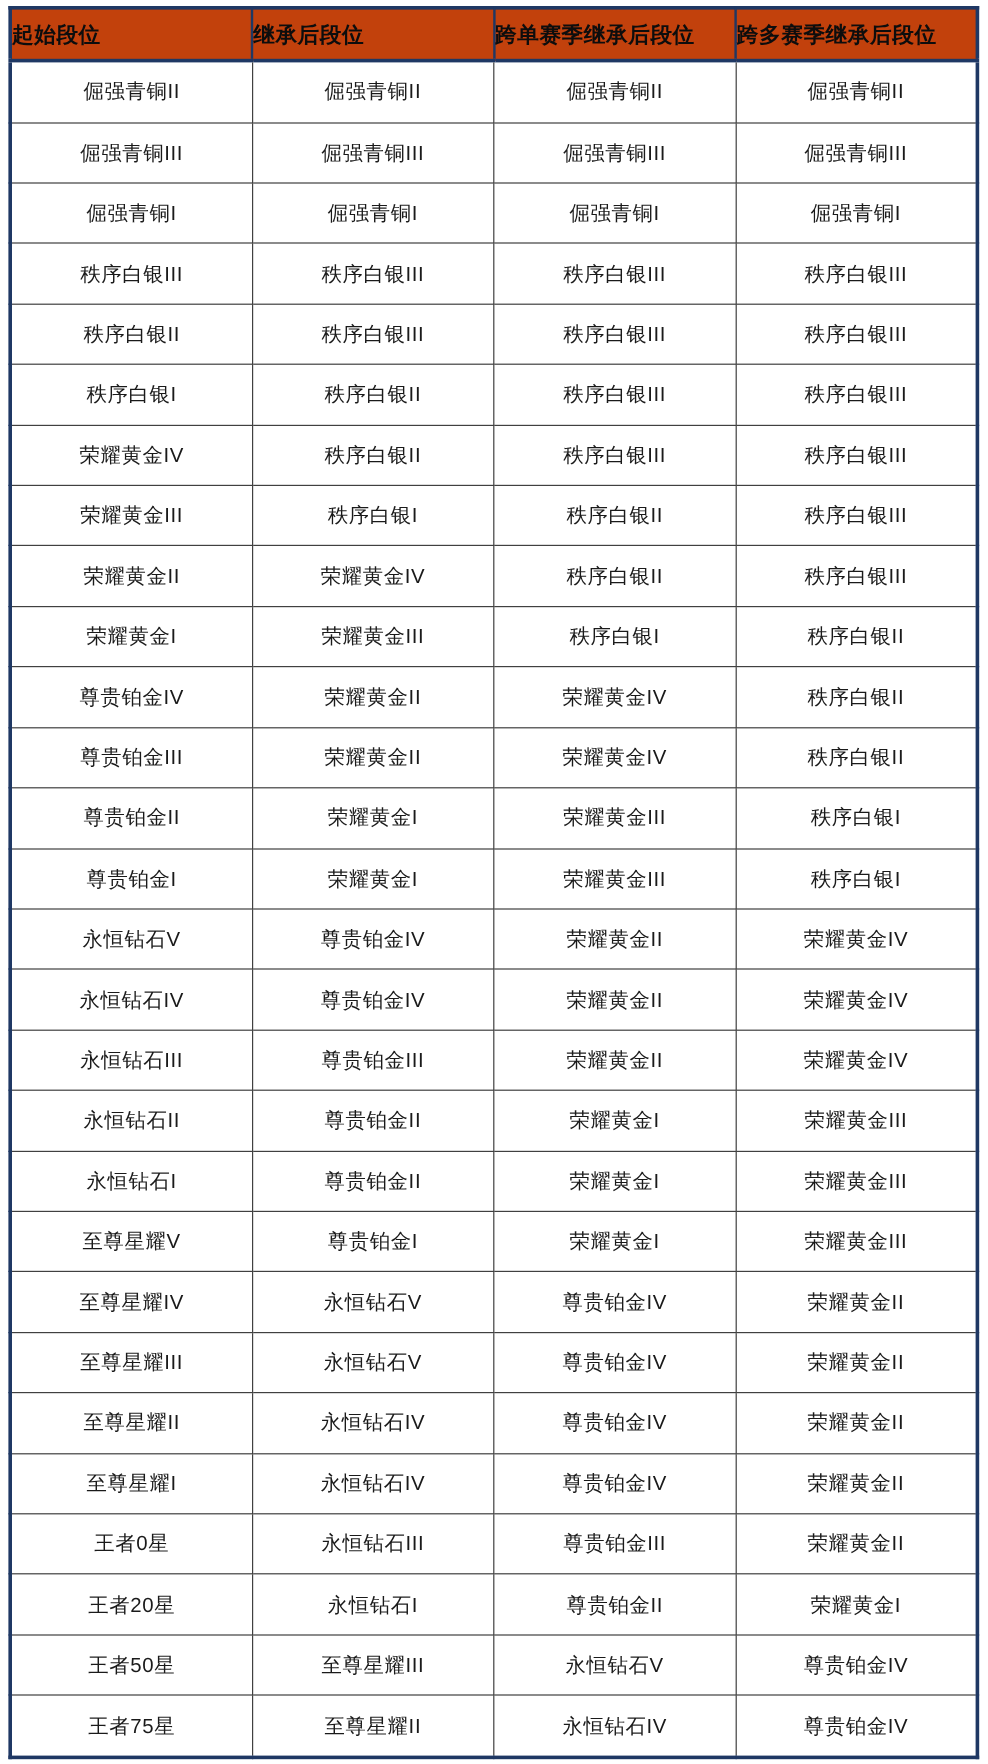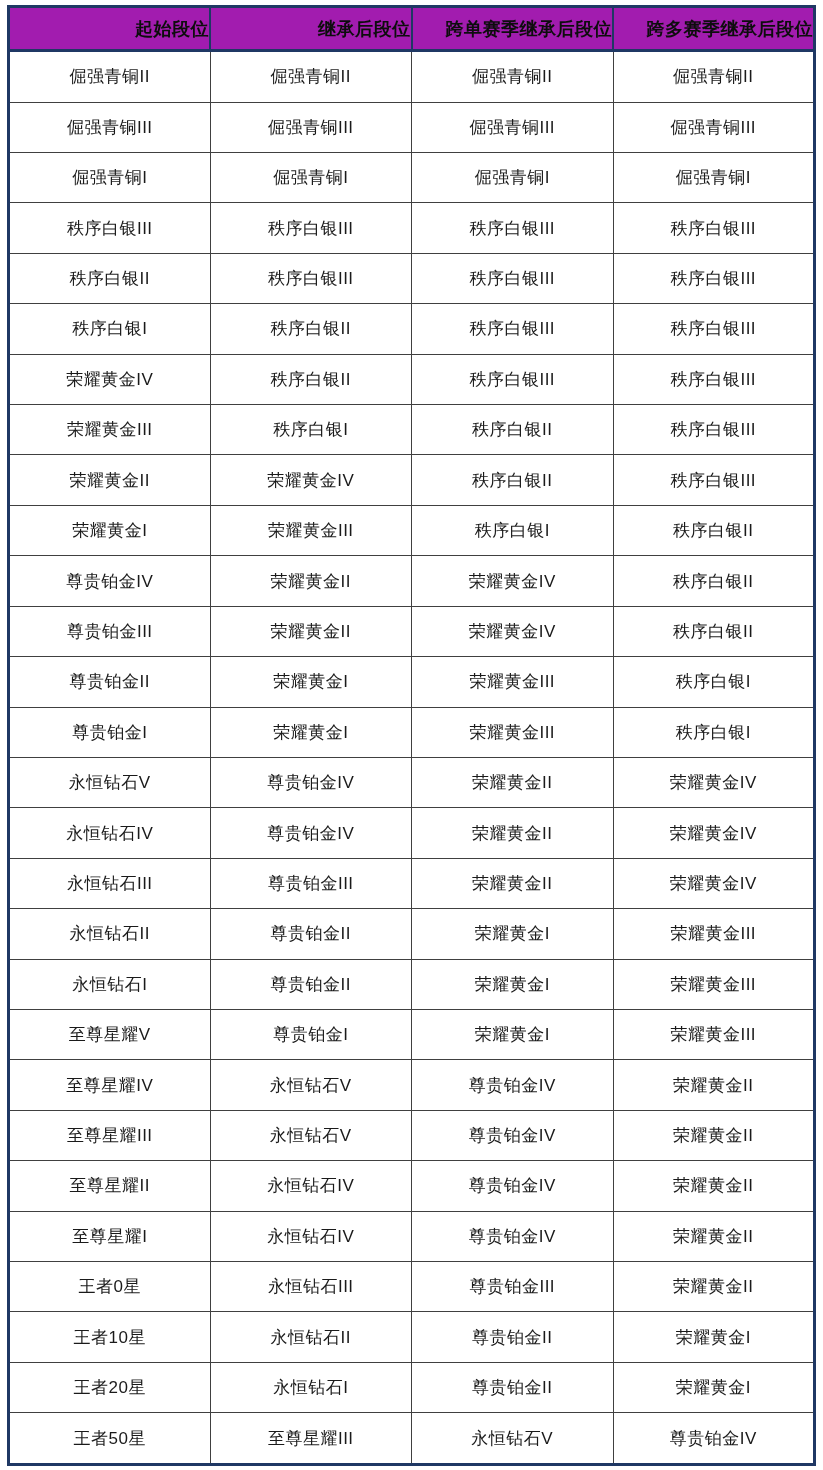--- a/index.html
+++ b/index.html
@@ -15,26 +15,26 @@
     padding: 5px 7px 4px 7px;
   }
   table.rank-table {
     width: 100%;
     height: 1461px;
     border-collapse: collapse;
     table-layout: fixed;
     border: 3px solid #1F3864;
   }
   table.rank-table th {
-    background: #a21caf;
+    background: #c2410c;
     color: #0d0d0d;
     font-size: 18px;
     font-weight: bold;
     height: 41px;
-    text-align: right;
+    text-align: left;
     vertical-align: middle;
     border: 2px solid #1F3864;
     border-bottom: 3px solid #1F3864;
     padding: 0;
     letter-spacing: 0.5px;
   }
   table.rank-table td {
     background: #ffffff;
     color: #1a1a1a;
     font-size: 17px;
@@ -203,31 +203,31 @@
         <td>尊贵铂金IV</td>
         <td>荣耀黄金II</td>
       </tr>
       <tr>
         <td>王者0星</td>
         <td>永恒钻石III</td>
         <td>尊贵铂金III</td>
         <td>荣耀黄金II</td>
       </tr>
       <tr>
-        <td>王者10星</td>
-        <td>永恒钻石II</td>
-        <td>尊贵铂金II</td>
-        <td>荣耀黄金I</td>
-      </tr>
-      <tr>
         <td>王者20星</td>
         <td>永恒钻石I</td>
         <td>尊贵铂金II</td>
         <td>荣耀黄金I</td>
       </tr>
       <tr>
         <td>王者50星</td>
         <td>至尊星耀III</td>
         <td>永恒钻石V</td>
+        <td>尊贵铂金IV</td>
+      </tr>
+      <tr>
+        <td>王者75星</td>
+        <td>至尊星耀II</td>
+        <td>永恒钻石IV</td>
         <td>尊贵铂金IV</td>
       </tr>
     </tbody>
 </table>
 
 </body></html>

